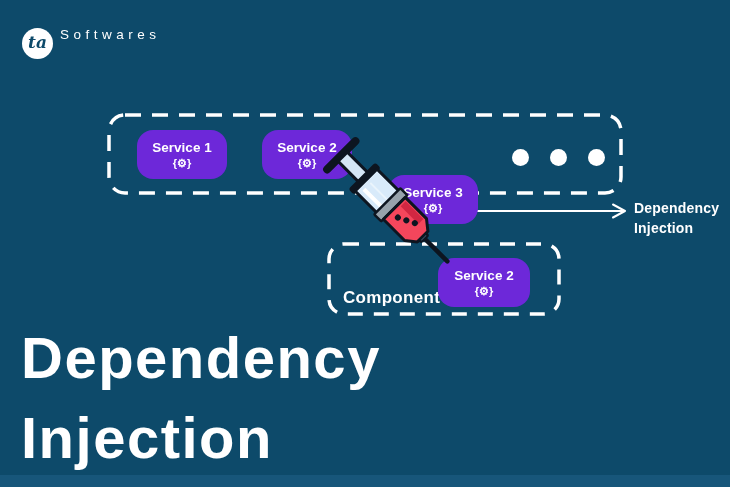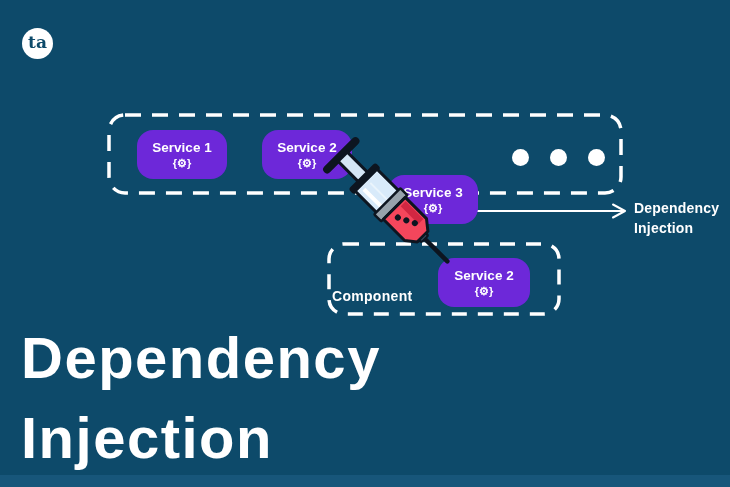--- a/index.html
+++ b/index.html
@@ -12,21 +12,21 @@
   
   .footer-bar{position:absolute;left:0;bottom:0;width:730px;height:12px;background:#17567a;}
 
   
   .logo{position:absolute;left:22px;top:24px;}
   .logo-circle{
     position:absolute;left:0;top:4px;width:31px;height:31px;border-radius:50%;
     background:#ffffff;display:flex;align-items:center;justify-content:center;
   }
   .logo-monogram{
-    font-family:"DejaVu Serif", serif;font-weight:bold;
+    font-family:"DejaVu Serif", serif;font-style:italic;font-weight:bold;
     font-size:17px;color:#0d4a6a;line-height:1;transform:translateY(-1px);
   }
   .logo-text{position:absolute;left:36px;top:0;white-space:nowrap;}
   .logo-name{
     display:inline-block;font-size:16.5px;font-weight:400;letter-spacing:0.5px;
     padding:0 14px 3px 2px;border-bottom:1.5px solid #ffffff;
   }
   .logo-subname{
     display:block;margin-top:3px;font-size:13.5px;font-weight:400;letter-spacing:4.5px;padding-left:2px;
   }
@@ -48,21 +48,21 @@
 
   
   .arrow-svg{position:absolute;left:402px;top:202px;z-index:2;}
   .arrow-label{
     position:absolute;left:634px;top:199px;width:110px;
     font-size:14px;font-weight:700;line-height:1.4;letter-spacing:0.2px;
   }
 
   
   .component-label{
-    position:absolute;left:332px;top:288px;font-size:14px;font-weight:700;letter-spacing:0.3px;z-index:3;
+    position:absolute;left:343px;top:288px;font-size:17px;font-weight:700;letter-spacing:0.3px;z-index:3;
   }
   .svc-component{left:438px;top:258px;width:92px;height:49px;}
 
   
   .syringe{
     position:absolute;left:297px;top:148px;z-index:5;
     transform:rotate(-45deg);transform-origin:45px 8px;
   }
 
   
@@ -74,20 +74,21 @@
 </head>
 <body>
 
 <div id="canvas">
 
   <div class="logo">
     <div class="logo-circle">
       <span class="logo-monogram">ta</span>
     </div>
     <div class="logo-text">
+      <span class="logo-subname">Softwares</span>
     </div>
   </div>
 
   <svg class="dash-svg" style="left:106px;top:112px;" width="518" height="84" viewBox="0 0 518 84">
     <rect x="3" y="3" width="512" height="78" rx="16" fill="none" stroke="#ffffff" stroke-width="3.5" stroke-dasharray="16 11"></rect>
   </svg>
 
   <div class="svc" style="left:137px;top:130px;">
     <span class="svc-label">Service 1</span>
     <span class="svc-icon">{⚙}</span>

